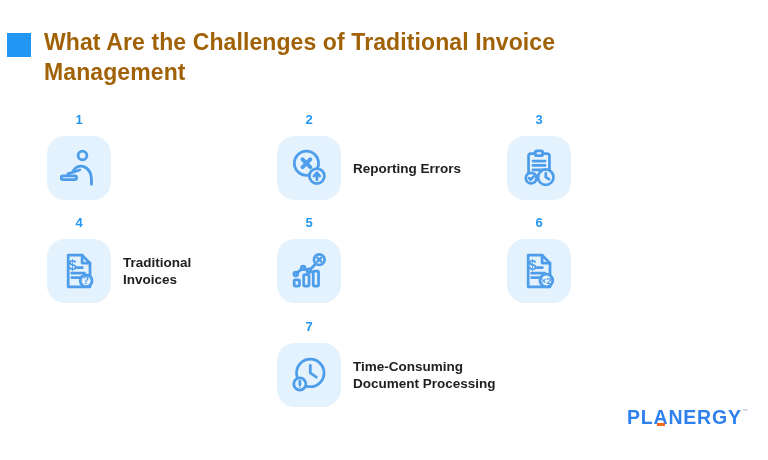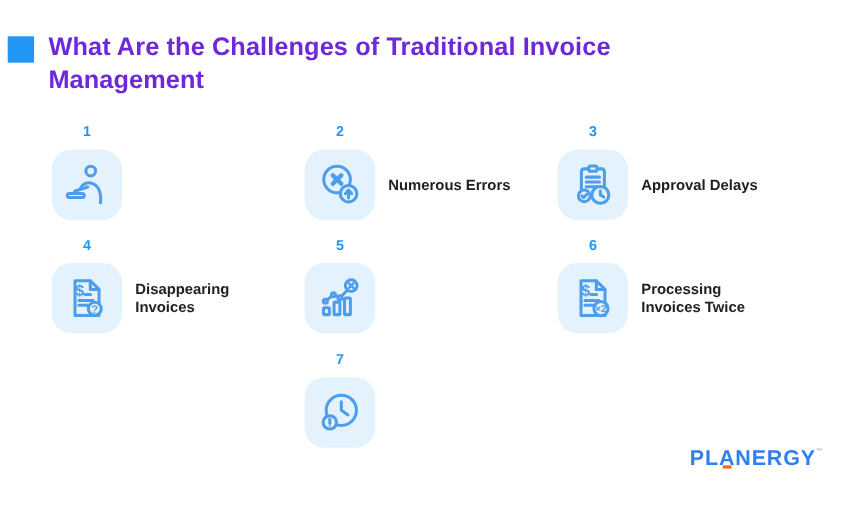--- a/index.html
+++ b/index.html
@@ -21,21 +21,21 @@
     background: #2196F3;
   }
 
   .title {
     position: absolute;
     left: 44px; top: 27px;
     width: 660px;
     font-size: 23px;
     line-height: 30px;
     font-weight: bold;
-    color: #6d28d9;
+    color: #a16207;
     letter-spacing: 0.1px;
     white-space: pre-line;
   }
 
   .item { position: absolute; width: 240px; height: 64px; }
 
   .item .num {
     position: absolute;
     left: 0; top: -24px;
     width: 64px;
@@ -128,53 +128,52 @@
     <div class="num">2</div>
     <div class="tile">
       <svg width="44" height="44" viewBox="0 0 24 24" fill="none" stroke="#4D9DEA" stroke-width="1.5" stroke-linecap="round" stroke-linejoin="round">
         <circle cx="10.6" cy="9.4" r="6.6"></circle>
         <path d="M8.5 7.3 12.7 11.5 M12.7 7.3 8.5 11.5" stroke-width="2.2"></path>
         <circle cx="16.3" cy="16.4" r="4.1" fill="#E4F2FD"></circle>
         <path d="M16.3 18.5v-3.6"></path>
         <path d="M14.7 16.4l1.6-1.8 1.6 1.8"></path>
       </svg>
     </div>
-    <div class="label">Numerous Errors</div>
+    <div class="label">Reporting Errors</div>
   </div>
 
   <div class="item pos-3">
     <div class="num">3</div>
     <div class="tile">
       <svg width="44" height="44" viewBox="0 0 24 24" fill="none" stroke="#4D9DEA" stroke-width="1.5" stroke-linecap="round" stroke-linejoin="round">
         <rect x="6.3" y="4.1" width="11.4" height="14.2" rx="1.3"></rect>
         <rect x="10" y="2.7" width="4" height="2.6" rx="0.8" fill="#E4F2FD"></rect>
         <path d="M8.7 8.2h6.6 M8.7 10.6h6.6 M8.7 13h6.6"></path>
         <circle cx="15.7" cy="17" r="4.2" fill="#E4F2FD"></circle>
         <path d="M15.7 14.9V17l1.7 1.1"></path>
         <circle cx="7.7" cy="17.5" r="2.9" fill="#E4F2FD"></circle>
         <path d="M6.6 17.5l.8.9 1.6-1.7"></path>
       </svg>
     </div>
-    <div class="label">Approval Delays</div>
   </div>
 
   <div class="item pos-4">
     <div class="num">4</div>
     <div class="tile">
       <svg width="44" height="44" viewBox="0 0 24 24" fill="none" stroke="#4D9DEA" stroke-width="1.5" stroke-linecap="round" stroke-linejoin="round">
         <path d="M6.1 3.4h7.6l4.3 4.3v12.9H6.1z"></path>
         <path d="M13.7 3.4v4.3H18"></path>
         <text x="8.5" y="11.2" text-anchor="middle" font-size="8" font-weight="bold" font-family="Liberation Sans, sans-serif" fill="#4D9DEA" stroke="none">$</text>
         <path d="M11 10.2h2.8"></path>
         <path d="M8 13.2h7 M8 15.6h4.6"></path>
         <circle cx="15.9" cy="17.3" r="3.2" fill="#E4F2FD"></circle>
         <text x="15.9" y="19.3" text-anchor="middle" font-size="5.5" font-weight="bold" font-family="Liberation Sans, sans-serif" fill="#4D9DEA" stroke="none">?</text>
       </svg>
     </div>
-    <div class="label">Disappearing
+    <div class="label">Traditional
 Invoices</div>
   </div>
 
   <div class="item pos-5">
     <div class="num">5</div>
     <div class="tile">
       <svg width="44" height="44" viewBox="0 0 24 24" fill="none" stroke="#4D9DEA" stroke-width="1.5" stroke-linecap="round" stroke-linejoin="round">
         <rect x="3.9" y="16.8" width="2.9" height="3.4" rx="0.5"></rect>
         <rect x="9.1" y="14" width="2.9" height="6.2" rx="0.5"></rect>
         <rect x="14.3" y="12" width="2.9" height="8.2" rx="0.5"></rect>
@@ -194,32 +193,32 @@
       <svg width="44" height="44" viewBox="0 0 24 24" fill="none" stroke="#4D9DEA" stroke-width="1.5" stroke-linecap="round" stroke-linejoin="round">
         <path d="M6.1 3.4h7.6l4.3 4.3v12.9H6.1z"></path>
         <path d="M13.7 3.4v4.3H18"></path>
         <text x="8.5" y="11.2" text-anchor="middle" font-size="8" font-weight="bold" font-family="Liberation Sans, sans-serif" fill="#4D9DEA" stroke="none">$</text>
         <path d="M11 10.2h2.8"></path>
         <path d="M8 13.2h7 M8 15.6h4.6"></path>
         <circle cx="16" cy="17.2" r="3.5" fill="#E4F2FD"></circle>
         <text x="16" y="19" text-anchor="middle" font-size="5" font-weight="bold" font-family="Liberation Sans, sans-serif" fill="#4D9DEA" stroke="none">×2</text>
       </svg>
     </div>
-    <div class="label">Processing
-Invoices Twice</div>
   </div>
 
   <div class="item pos-7">
     <div class="num">7</div>
     <div class="tile">
       <svg width="44" height="44" viewBox="0 0 24 24" fill="none" stroke="#4D9DEA" stroke-width="1.5" stroke-linecap="round" stroke-linejoin="round">
         <circle cx="12.7" cy="10.9" r="7.5"></circle>
         <path d="M12.7 6.7v4.2l3.3 2.3"></path>
         <circle cx="7" cy="16.9" r="3.3" fill="#E4F2FD"></circle>
         <path d="M7 15.3v2"></path>
         <circle cx="7" cy="18.6" r="0.45" fill="#4D9DEA" stroke="none"></circle>
       </svg>
     </div>
+    <div class="label">Time-Consuming
+Document Processing</div>
   </div>
 
   <div class="logo"><span>PL</span><span class="letter-a">A</span><span>NERGY</span><sup>™</sup></div>
 
 </div>
 
 </body></html>

